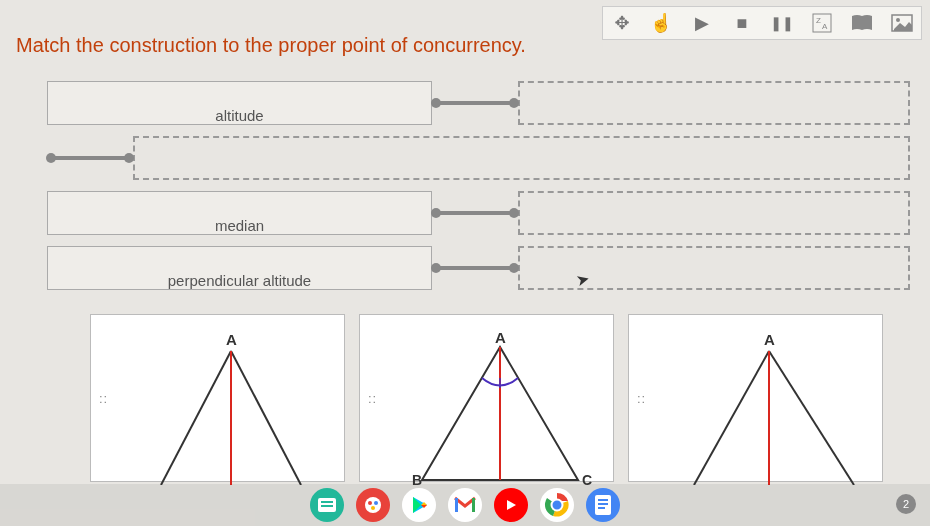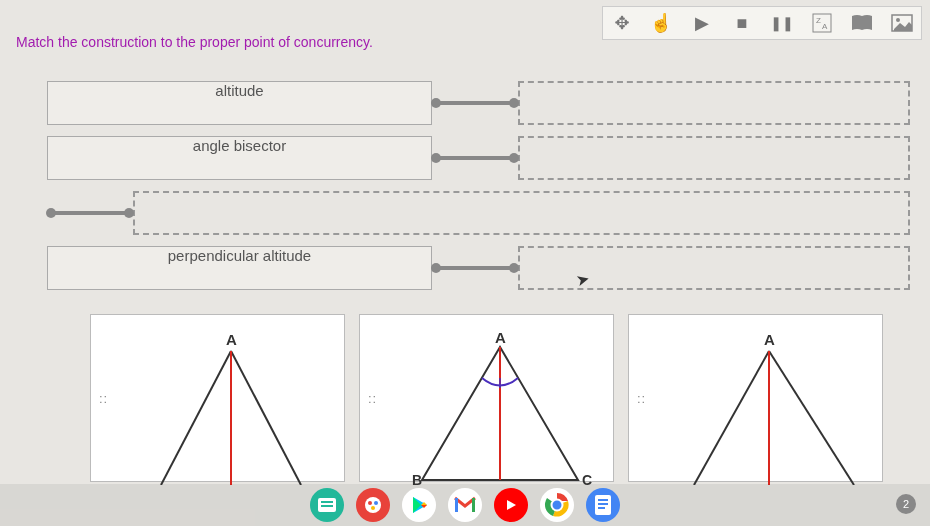--- a/index.html
+++ b/index.html
@@ -30,41 +30,41 @@
       align-items: center;
       justify-content: center;
       color: #777;
       font-size: 18px;
       cursor: pointer;
     }
     .prompt {
       position: absolute;
       top: 34px;
       left: 16px;
-      font-size: 14px;
-      color: #a21caf;
+      font-size: 20px;
+      color: #c2410c;
     }
     .match-area {
       position: absolute;
       top: 75px;
       left: 47px;
       right: 20px;
     }
     .match-row {
       display: flex;
       align-items: center;
       height: 55px;
     }
     .source-box {
       width: 385px;
       height: 44px;
       background: #efede9;
       border: 1px solid #aaa;
       display: flex;
-      align-items: flex-start;
+      align-items: flex-end;
       justify-content: center;
       font-size: 15px;
       color: #555;
     }
     .connector {
       width: 86px;
       height: 44px;
       position: relative;
       display: flex;
       align-items: center;
@@ -206,29 +206,29 @@
   <div class="match-row">
     <div class="source-box">
         <span>altitude</span>
       </div>
     <div class="connector">
         <div class="connector-line"></div>
       </div>
     <div class="drop-zone"></div>
   </div>
   <div class="match-row">
-    <div class="source-box">
-        <span>angle bisector</span>
-      </div>
     <div class="connector">
         <div class="connector-line"></div>
       </div>
     <div class="drop-zone"></div>
   </div>
   <div class="match-row">
+    <div class="source-box">
+        <span>median</span>
+      </div>
     <div class="connector">
         <div class="connector-line"></div>
       </div>
     <div class="drop-zone"></div>
   </div>
   <div class="match-row">
     <div class="source-box">
         <span>perpendicular altitude</span>
       </div>
     <div class="connector">

